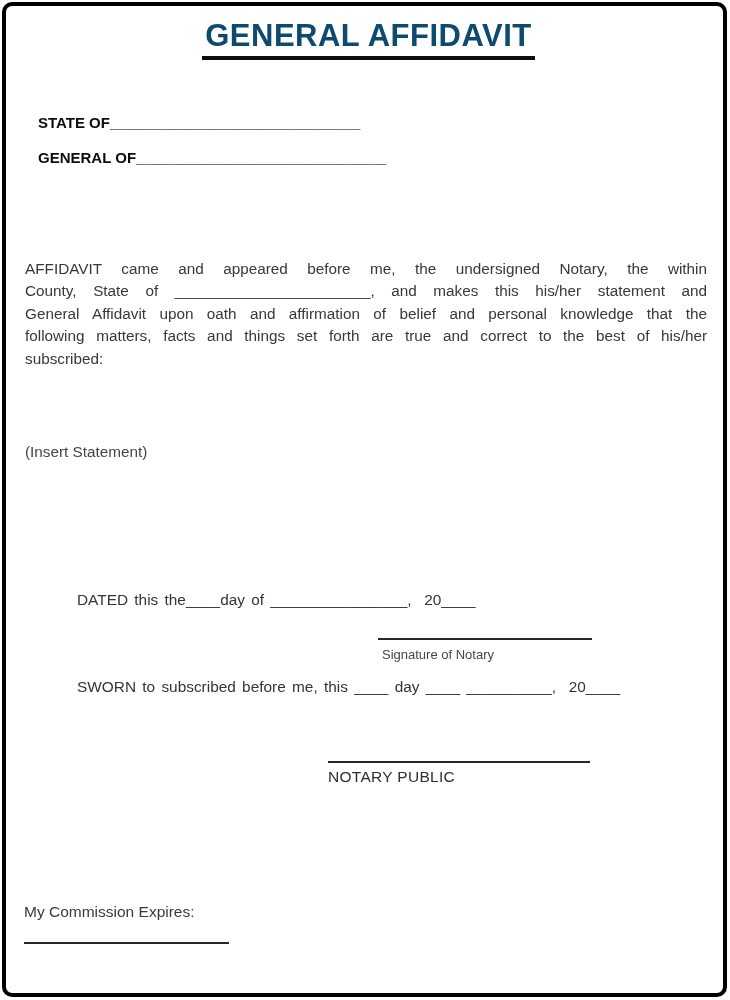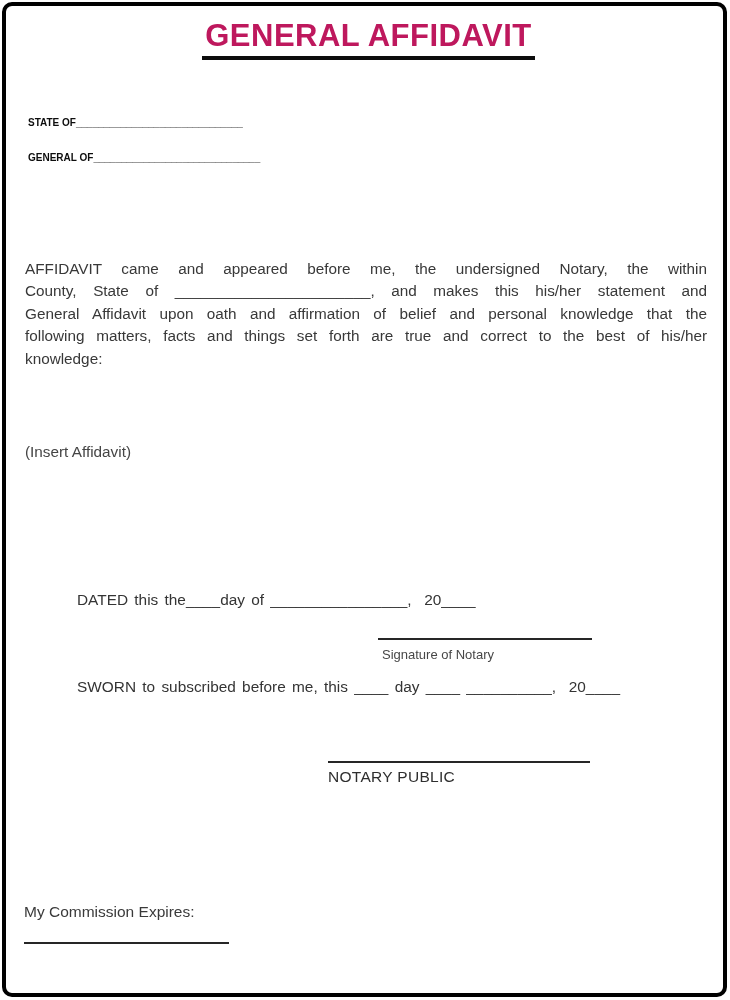--- a/index.html
+++ b/index.html
@@ -25,31 +25,31 @@
   .abs { position: absolute; }
 
   .title-wrap {
     left: 0; top: 18px; width: 100%;
     text-align: center;
   }
   .title-text {
     display: inline-block;
     font-size: 31px;
     font-weight: bold;
-    color: #be185d;
+    color: #0c4a6e;
     letter-spacing: 0.5px;
     padding: 0 3px 2px 3px;
     border-bottom: 4px solid #0d0d0d;
     white-space: nowrap;
     margin-left: 7px;
   }
 
   .hdr-row {
-    left: 28px;
-    font-size: 10px;
+    left: 38px;
+    font-size: 15px;
     font-weight: bold;
     color: #0d0d0d;
     line-height: 20px;
     white-space: nowrap;
   }
   .hdr-state  { top: 113px; }
   .hdr-county { top: 148px; }
 
   .para {
     left: 25px; top: 258px; width: 682px;
@@ -124,24 +124,24 @@
 
 <div class="abs hdr-row hdr-state"><span>STATE OF</span><span>______________________________</span></div>
 
 <div class="abs hdr-row hdr-county"><span>GENERAL OF</span><span>______________________________</span></div>
 
 <div class="abs para">
   <div class="para-line">AFFIDAVIT came and appeared before me, the undersigned Notary, the within</div>
   <div class="para-line">County, State of _______________________, and makes this his/her statement and</div>
   <div class="para-line">General Affidavit upon oath and affirmation of belief and personal knowledge that the</div>
   <div class="para-line">following matters, facts and things set forth are true and correct to the best of his/her</div>
-  <div class="para-line last">knowledge:</div>
+  <div class="para-line last">subscribed:</div>
 </div>
 
-<div class="abs insert-stmt">(Insert Affidavit)</div>
+<div class="abs insert-stmt">(Insert Statement)</div>
 
 <div class="abs fill-line-row dated-row">DATED this the____day of ________________, &nbsp;20____</div>
 
 <div class="abs rule sig-rule"></div>
 <div class="abs sig-label">Signature of Notary</div>
 
 <div class="abs fill-line-row sworn-row">SWORN to subscribed before me, this ____ day ____ __________, &nbsp;20____</div>
 
 <div class="abs rule notary-rule"></div>
 <div class="abs notary-label">NOTARY PUBLIC</div>

